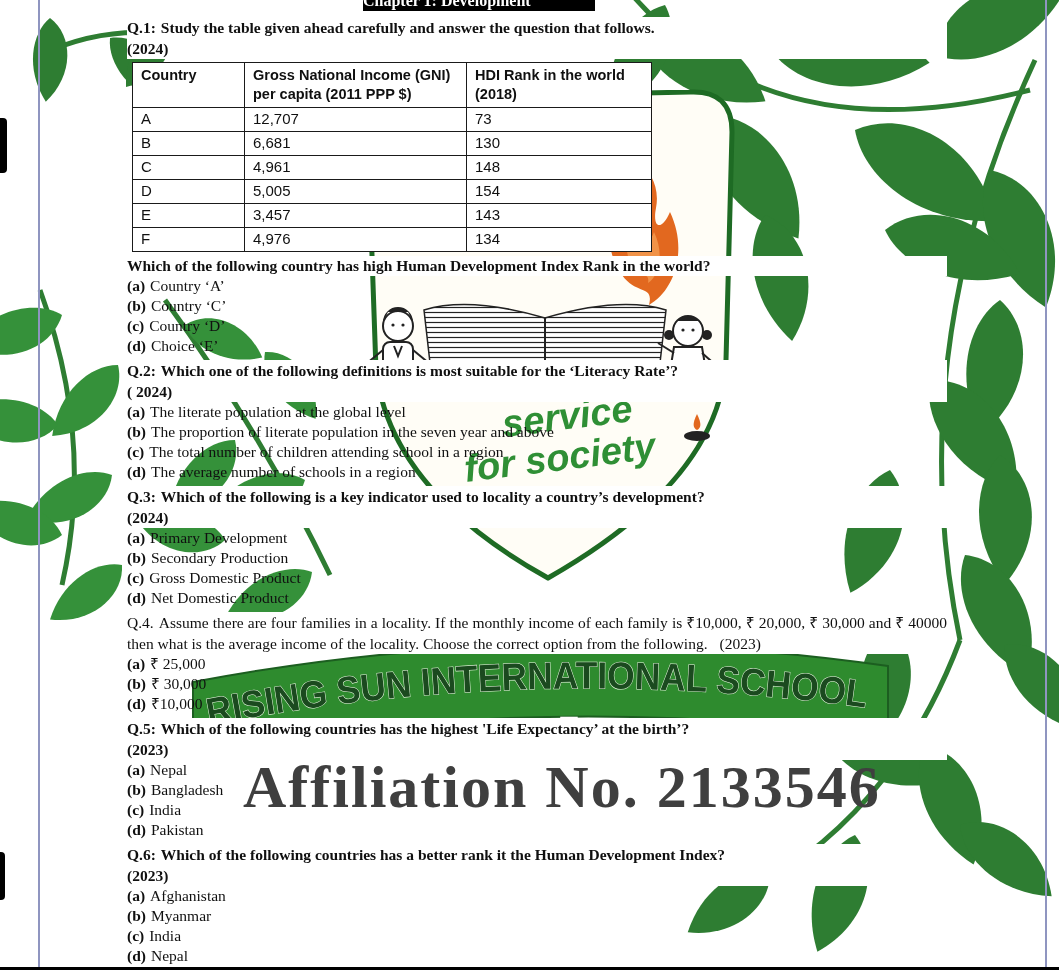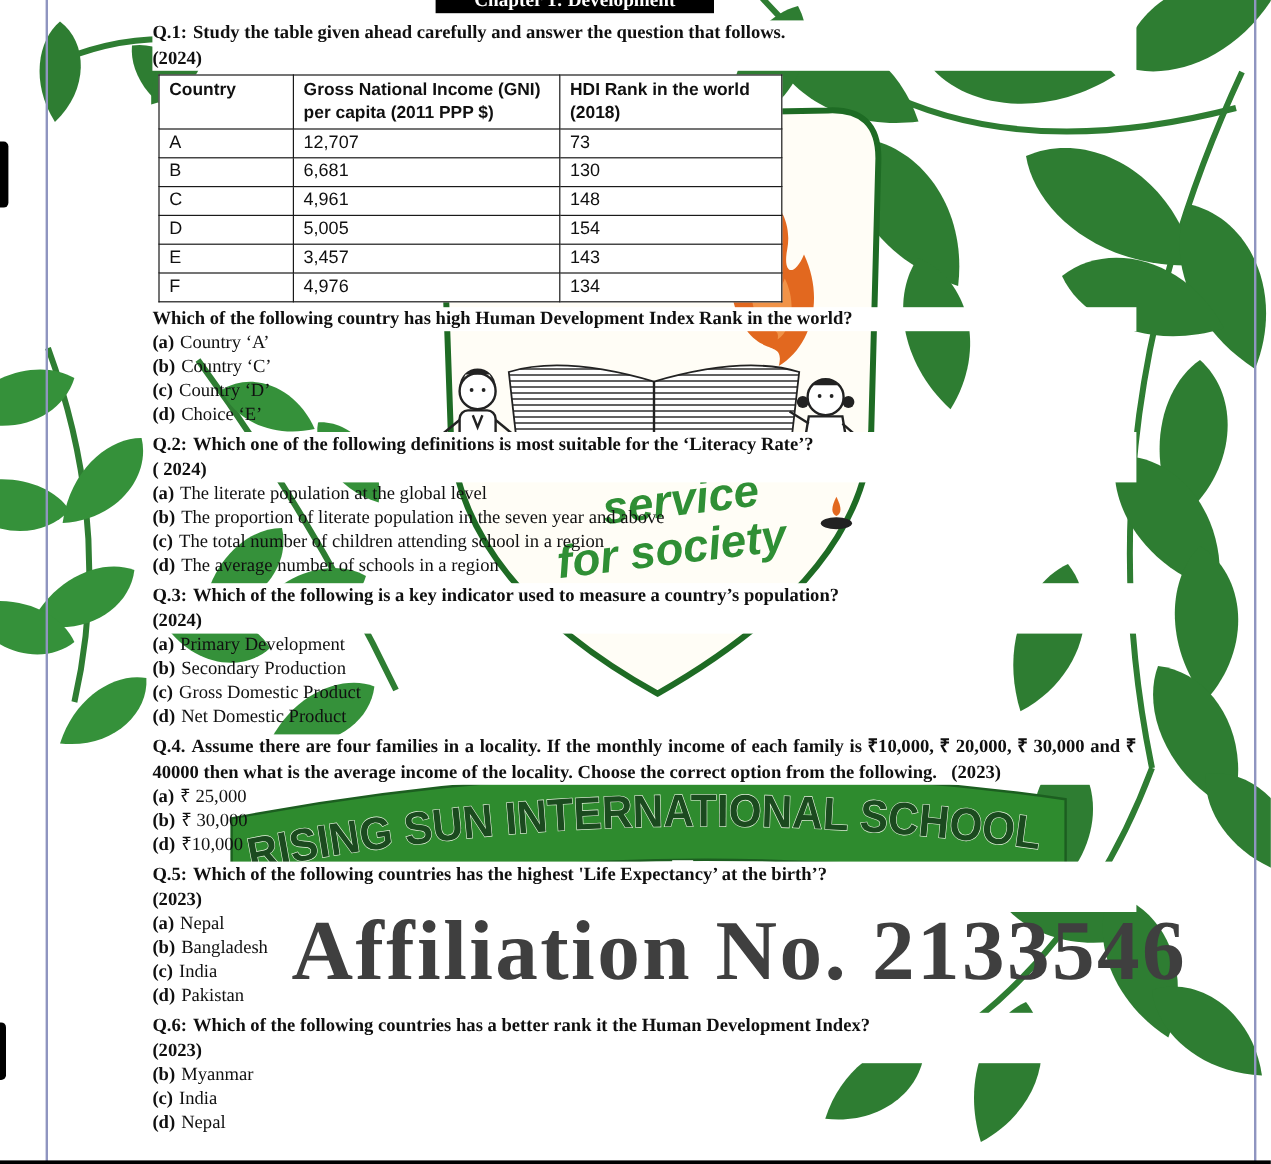--- a/index.html
+++ b/index.html
@@ -12,50 +12,50 @@
   .rule.left{left:38px;}
   .rule.right{left:1045px;}
   .bottom-line{position:absolute;left:0;bottom:0;width:100%;height:3px;background:#000;z-index:3;}
   .smudge{position:absolute;left:0;background:#000;z-index:3;border-radius:0 4px 4px 0;}
   .smudge.s1{top:118px;width:7px;height:55px;}
   .smudge.s2{top:852px;width:5px;height:48px;}
 
   
   .chapter-banner{
     position:absolute;left:363px;top:0;width:232px;height:11px;background:#000;
-    overflow:hidden;z-index:4;text-align:center;
+    overflow:hidden;z-index:4;
   }
   .chapter-banner span{
     display:block;margin-top:-8px;color:#fff;
     font:bold 16px "Liberation Serif",serif;white-space:nowrap;
   }
 
   
   svg.wm{position:absolute;left:0;top:0;z-index:1;pointer-events:none;}
   .affiliation{
     position:absolute;left:198px;top:753px;z-index:1;
-    font-family:"Liberation Serif",serif;font-weight:bold;font-size:71px;
+    font-family:"Liberation Serif",serif;font-weight:bold;font-size:60px;
     color:#3f3f3f;white-space:nowrap;letter-spacing:2px;pointer-events:none;margin-left:45px;
   }
 
   
   .content{
     position:relative;z-index:2;margin-left:127px;width:820px;padding-top:13px;
     font-size:15.5px;line-height:20px;
   }
   .section-title{
     font-size:20px;font-weight:bold;text-decoration:underline;margin:0 0 3px 0;
   }
   .qhead{
     display:flex;justify-content:space-between;font-weight:bold;background:#fff;
     line-height:21px;margin-top:4px;flex-direction:column;
   }
   .qlabel{margin-right:5px;}
   .qpara{
-    font-weight:bold;background:#fff;line-height:21px;margin-top:4px;text-align:justify;
+    font-weight:normal;background:#fff;line-height:21px;margin-top:4px;text-align:justify;
   }
   .yr-inline{margin-left:12px;}
   .opt{line-height:20px;}
   .optlabel{font-weight:bold;margin-right:5px;}
   .opt.boxed .optbox{background:#fff;display:inline-block;padding-right:4px;}
 
   table.gni{
     border-collapse:collapse;margin:3px 0 4px 5px;background:#fff;
     font-family:"Liberation Sans",sans-serif;
     padding-left:48px;
@@ -266,21 +266,21 @@
       <span class="yr">( 2024)</span>
     </div>
     <div class="opt"><span class="optlabel">(a)</span><span>The literate population at the global level</span></div>
     <div class="opt"><span class="optlabel">(b)</span><span>The proportion of literate population in the seven year and above</span></div>
     <div class="opt"><span class="optlabel">(c)</span><span>The total number of children attending school in a region</span></div>
     <div class="opt"><span class="optlabel">(d)</span><span>The average number of schools in a region</span></div>
   </div>
 
   <div>
     <div class="qhead">
-      <span><span class="qlabel">Q.3:</span><span>Which of the following is a key indicator used to measure a country’s population?</span></span>
+      <span><span class="qlabel">Q.3:</span><span>Which of the following is a key indicator used to locality a country’s development?</span></span>
       <span class="yr">(2024)</span>
     </div>
     <div class="opt"><span class="optlabel">(a)</span><span>Primary Development</span></div>
     <div class="opt"><span class="optlabel">(b)</span><span>Secondary Production</span></div>
     <div class="opt"><span class="optlabel">(c)</span><span>Gross Domestic Product</span></div>
     <div class="opt"><span class="optlabel">(d)</span><span>Net Domestic Product</span></div>
   </div>
 
   <div>
     <div class="qpara">
@@ -300,18 +300,19 @@
     <div class="opt boxed"><span class="optbox"><span class="optlabel">(b)</span><span>Bangladesh</span></span></div>
     <div class="opt boxed"><span class="optbox"><span class="optlabel">(c)</span><span>India</span></span></div>
     <div class="opt"><span class="optlabel">(d)</span><span>Pakistan</span></div>
   </div>
 
   <div>
     <div class="qhead">
       <span><span class="qlabel">Q.6:</span><span>Which of the following countries has a better rank it the Human Development Index?</span></span>
       <span class="yr">(2023)</span>
     </div>
+    <div class="opt"><span class="optlabel">(a)</span><span>Afghanistan</span></div>
     <div class="opt"><span class="optlabel">(b)</span><span>Myanmar</span></div>
     <div class="opt"><span class="optlabel">(c)</span><span>India</span></div>
     <div class="opt"><span class="optlabel">(d)</span><span>Nepal</span></div>
   </div>
 
 </div>
 
 </body></html>

